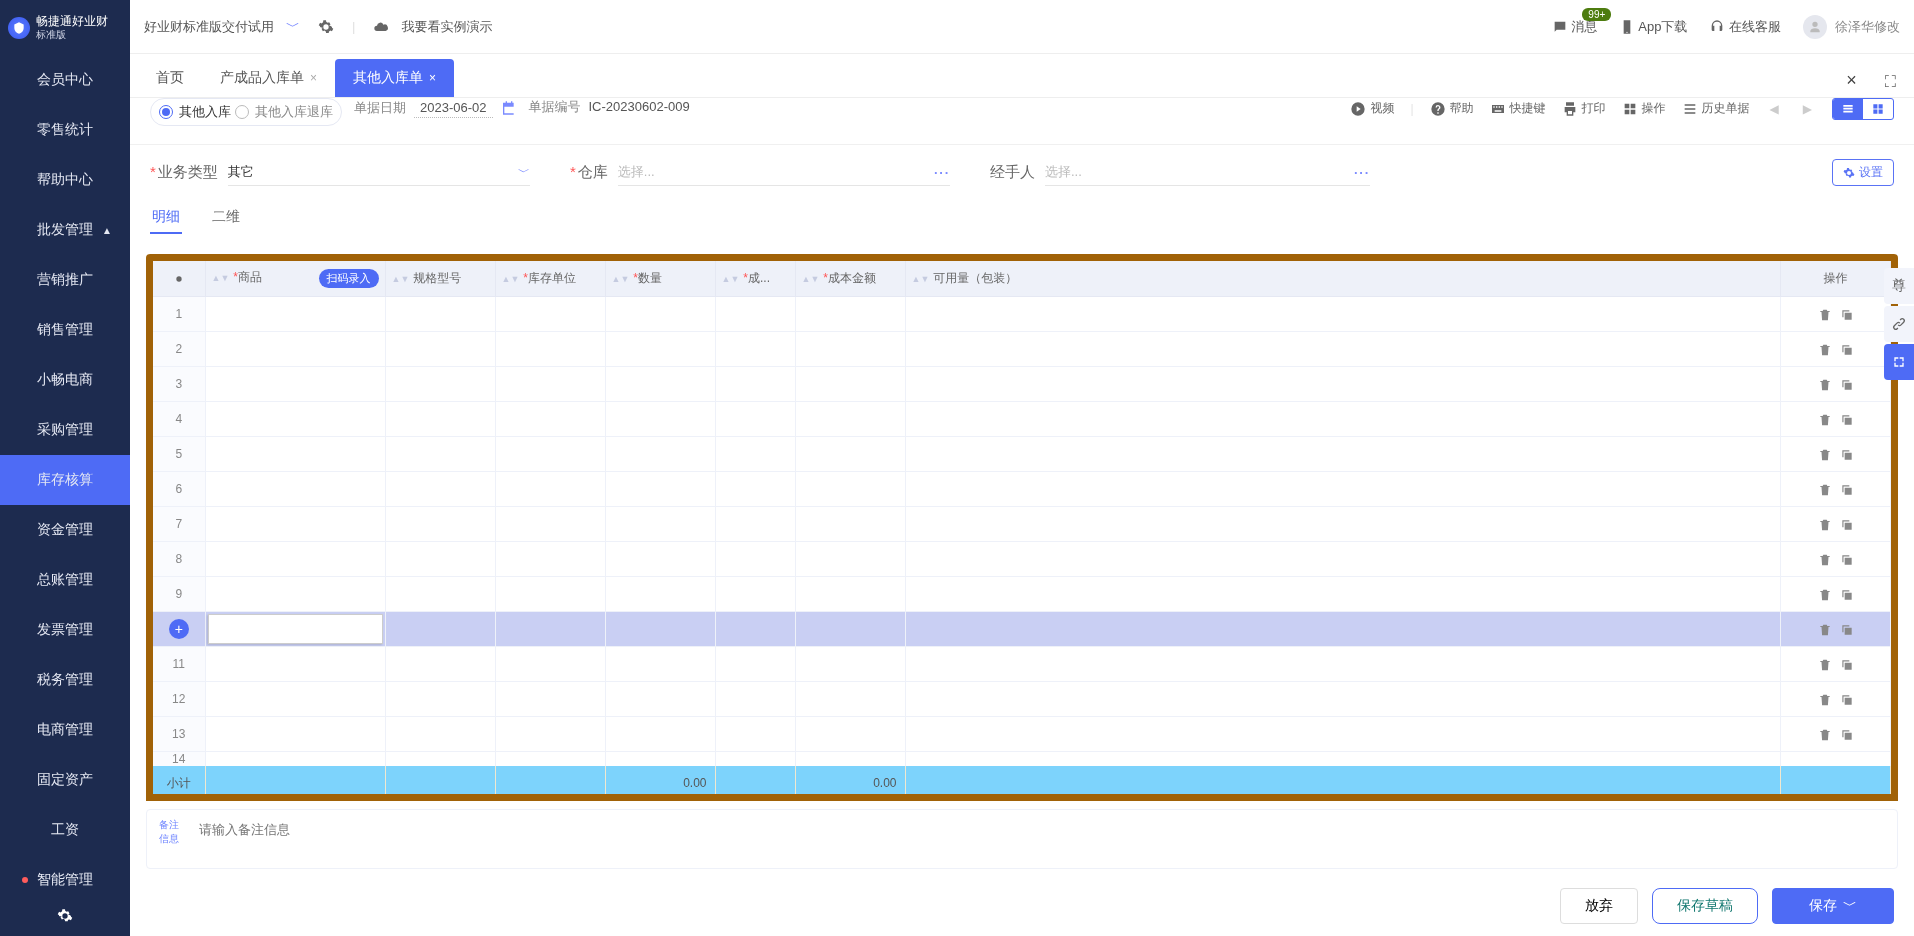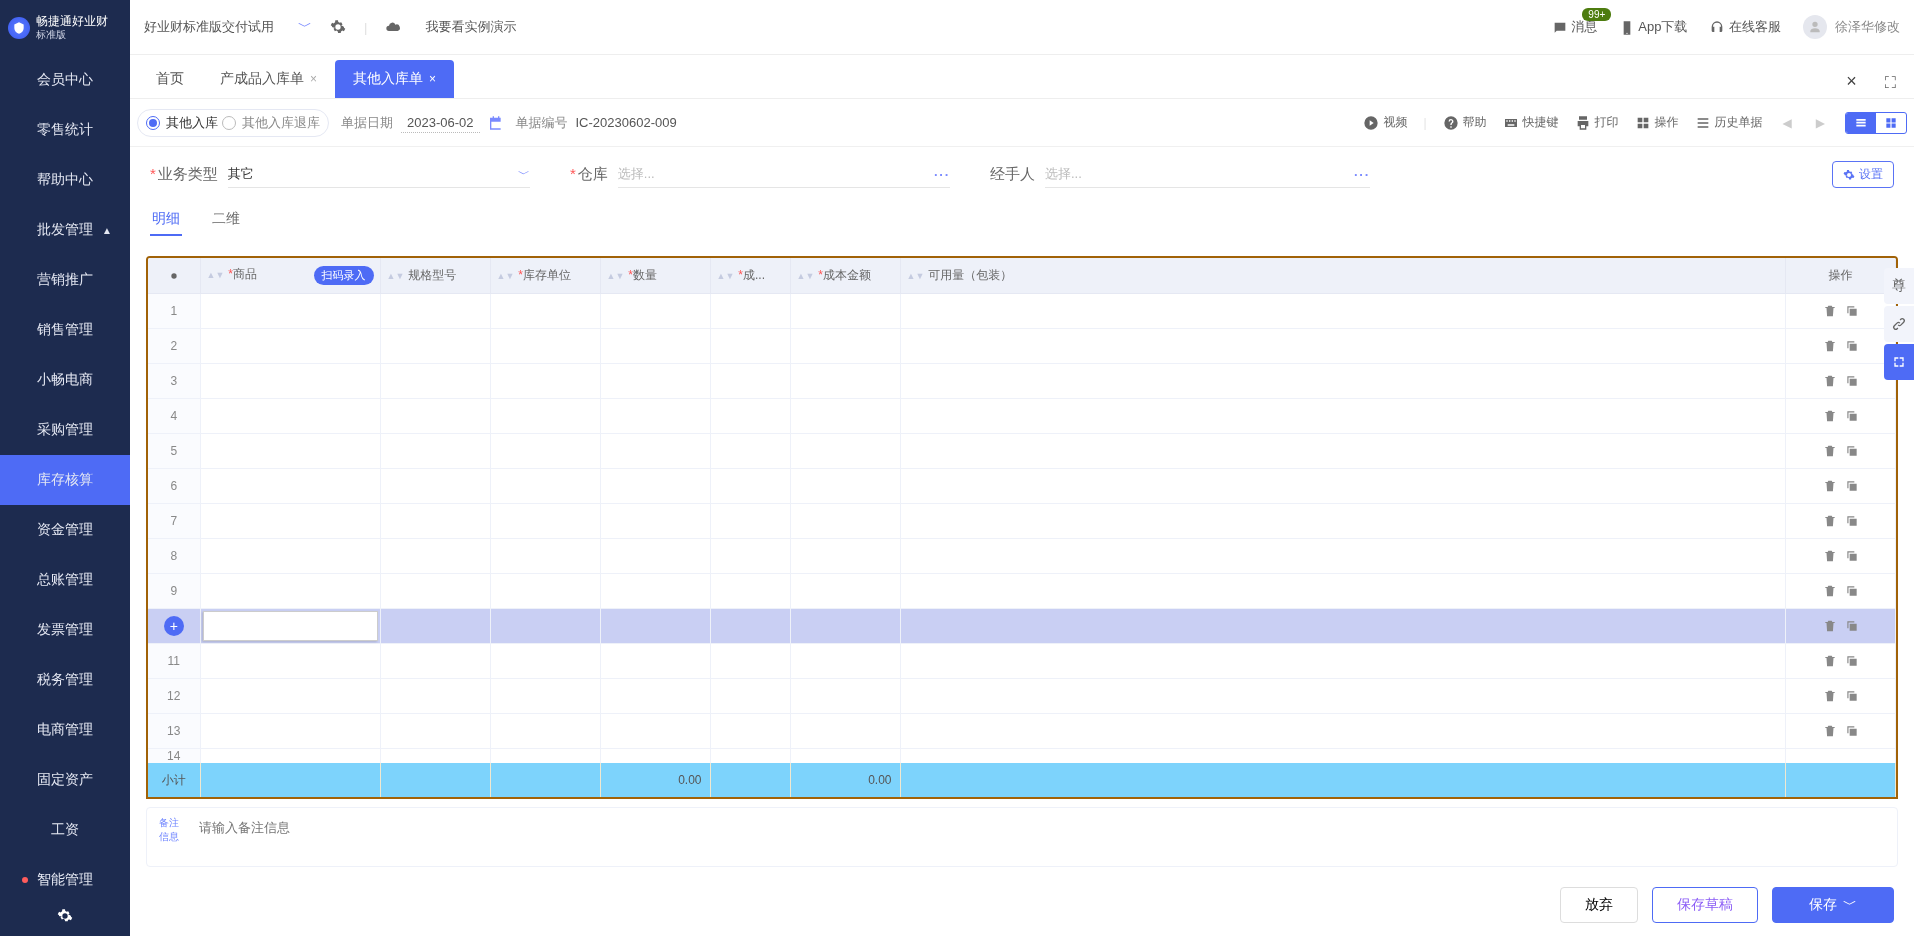--- a/index.html
+++ b/index.html
@@ -16,40 +16,40 @@
 .nav { flex:1; overflow:auto;}
 .nav-item { height: 50px; display:flex; align-items:center; justify-content:center; font-size:14px; color:#e5e8f3; cursor:pointer; position:relative;}
 .nav-item.active { background:#4e6bf5; }
 .nav-item .arrow { position:absolute; right:18px; font-size:10px;}
 .nav-item .dot { width:6px; height:6px; border-radius:50%; background:#ff5c5c; position:absolute; left:22px;}
 .gear-row { height:40px; display:flex; align-items:center; justify-content:center;}
 
 
 .main { flex:1; display:flex; flex-direction:column; position:relative;}
 .topbar { height:55px; display:flex; align-items:center; padding:0 14px; border-bottom:1px solid #eee; gap:18px;}
-.topbar .title-sel { display:flex; align-items:center; gap:24px; color:#555;}
+.topbar .title-sel { display:flex; align-items:center; gap:12px; color:#555;}
 .topbar .title-sel .chev { color:#7a8aff; font-size:14px; }
 .topbar-right { margin-left:auto; display:flex; align-items:center; gap:22px; color:#555; font-size:13px;}
 .msg-badge { position:relative; }
 .msg-badge .count { position:absolute; top:-10px; right:-14px; background:#4d7c0f; color:#fff; font-size:10px; padding:1px 6px; border-radius:6px;}
 .user { display:flex; align-items:center; gap:8px; color:#888;}
 .avatar { width:24px; height:24px; background:#e5e7ee; border-radius:50%; display:flex; align-items:center; justify-content:center;}
 .icn { width:16px; height:16px; display:inline-block; vertical-align:middle; fill:#666;}
 
 
 .tabrow { height:44px; display:flex; align-items:flex-end; border-bottom:1px solid #eee; padding:0 8px; position:relative;}
 .tab { padding:10px 18px; font-size:14px; color:#555; cursor:pointer; position:relative;}
 .tab .x { margin-left:6px; color:#aaa; font-size:12px;}
 .tab.active { background:#4e6bf5; color:#fff; border-radius:4px 4px 0 0; }
 .tab.active .x { color:#fff;}
 .tabrow .close-all { margin-left:auto; margin-right:6px; font-size:18px; color:#444; cursor:pointer; padding:6px 12px;}
 .tabrow .fs { font-size:16px; color:#666; cursor:pointer; padding:6px 10px;}
 
 
-.content-tb { height:48px; display:flex; align-items:center; padding:0 7px; gap:12px; font-size:13px; color:#555; border-bottom:1px solid #f0f0f0;}
+.content-tb { height:48px; display:flex; align-items:flex-start; padding:0 20px; gap:12px; font-size:13px; color:#555; border-bottom:1px solid #f0f0f0;}
 .radio-g { display:flex; align-items:center; gap:4px; padding:4px 8px; border:1px solid #e5e8f3; border-radius:16px; background:#fff;}
 .radio { display:flex; align-items:center; gap:6px; cursor:pointer; color:#888;}
 .radio .circ { width:14px; height:14px; border:1px solid #bbb; border-radius:50%; position:relative;}
 .radio.active .circ { border-color:#4e6bf5;}
 .radio.active .circ::after { content:""; position:absolute; inset:2px; background:#4e6bf5; border-radius:50%;}
 .radio.active { color:#333;}
 .kv { display:flex; align-items:center; gap:8px;}
 .kv .lbl { color:#888;}
 .date-val { font-weight:500; padding:2px 6px; border-bottom:1px dotted #bbb;}
 .cal-icn { color:#7a8aff;}
@@ -71,21 +71,21 @@
 .form-field .dd { color:#7a8aff; font-size:12px;}
 .form-field .more { color:#7a8aff; font-weight:bold; letter-spacing:1px; cursor:pointer;}
 .settings-btn { margin-left:auto; border:1px solid #5a73f5; color:#5a73f5; padding:4px 10px; border-radius:4px; display:flex; gap:4px; align-items:center; cursor:pointer; font-size:12px;}
 
 
 .dtabs { display:flex; gap:28px; padding:8px 20px 0;}
 .dtab { padding:6px 2px; font-size:14px; color:#666; cursor:pointer; border-bottom:2px solid transparent;}
 .dtab.active { color:#4e6bf5; border-bottom-color:#4e6bf5; font-weight:500;}
 
 
-.table-wrap { margin:20px 16px 0; border:2px solid #a16207; border-radius:4px 4px 0 0; overflow:hidden;}
+.table-wrap { margin:20px 16px 0; border:7px solid #a16207; border-radius:4px 4px 0 0; overflow:hidden;}
 table { width:100%; border-collapse:collapse; table-layout:fixed;}
 thead th { background:#eef1f9; font-weight:normal; font-size:12px; color:#666; padding:8px 6px; border-right:1px solid #e5e8f3; border-bottom:1px solid #e5e8f3; text-align:left; position:relative;}
 thead th .req { color:#f55;}
 thead th .sort { color:#c5cbe0; font-size:9px; display:inline-flex; flex-direction:column; line-height:6px; margin-right:4px; vertical-align:middle;}
 .scan-btn { background:#4e6bf5; color:#fff; font-size:11px; padding:2px 8px; border-radius:10px; cursor:pointer; float:right;}
 tbody td { height:35px; border-right:1px solid #eef1f9; border-bottom:1px solid #eef1f9; padding:0 8px; font-size:12px; color:#555; position:relative;}
 tbody tr td:first-child { text-align:center; color:#888; background:#fafbfe;}
 tbody tr.sel td { background:#c9cff3 !important;}
 tbody tr.sel td:first-child { background:#c9cff3 !important;}
 .add-circ { width:20px; height:20px; border-radius:50%; background:#4e6bf5; color:#fff; display:inline-flex; align-items:center; justify-content:center; font-size:14px; cursor:pointer;}
@@ -97,21 +97,21 @@
 .peek-row td { height:10px; border-bottom:none;}
 
 
 .bottom-area { padding:8px 16px;}
 .memo-box { border:1px solid #eef1f9; border-radius:4px; display:flex; align-items:flex-start; padding:8px 12px; gap:12px; height:60px;}
 .memo-icon { width:28px; height:28px; display:flex; flex-direction:column; align-items:center; color:#6f85ff; font-size:10px;}
 .memo-input { flex:1; border:none; outline:none; color:#bbb; font-size:13px; padding-top:4px;}
 
 .btn-row { height:60px; display:flex; align-items:center; justify-content:flex-end; gap:14px; padding:0 20px; }
 .btn { padding:8px 24px; border:1px solid #ddd; background:#fff; border-radius:4px; cursor:pointer; font-size:14px;}
-.btn.outline-p { border-color:#4e6bf5; color:#8b5cf6;}
+.btn.outline-p { border-color:#4e6bf5; color:#0f766e;border-radius:8px;}
 .btn.primary { background:#4e6bf5; border-color:#4e6bf5; color:#fff; padding:8px 36px; display:flex; gap:6px; align-items:center;}
 
 
 .float-strip { position:absolute; right:0; top:268px; display:flex; flex-direction:column; gap:2px;}
 .float-strip span { width:30px; height:36px; background:#f2f4fb; display:flex; align-items:center; justify-content:center; cursor:pointer; font-size:14px; color:#666; border-radius:4px 0 0 4px;}
 .float-strip span.act { background:#4e6bf5; color:#fff;}
 </style>
 </head>
 <body>
 

